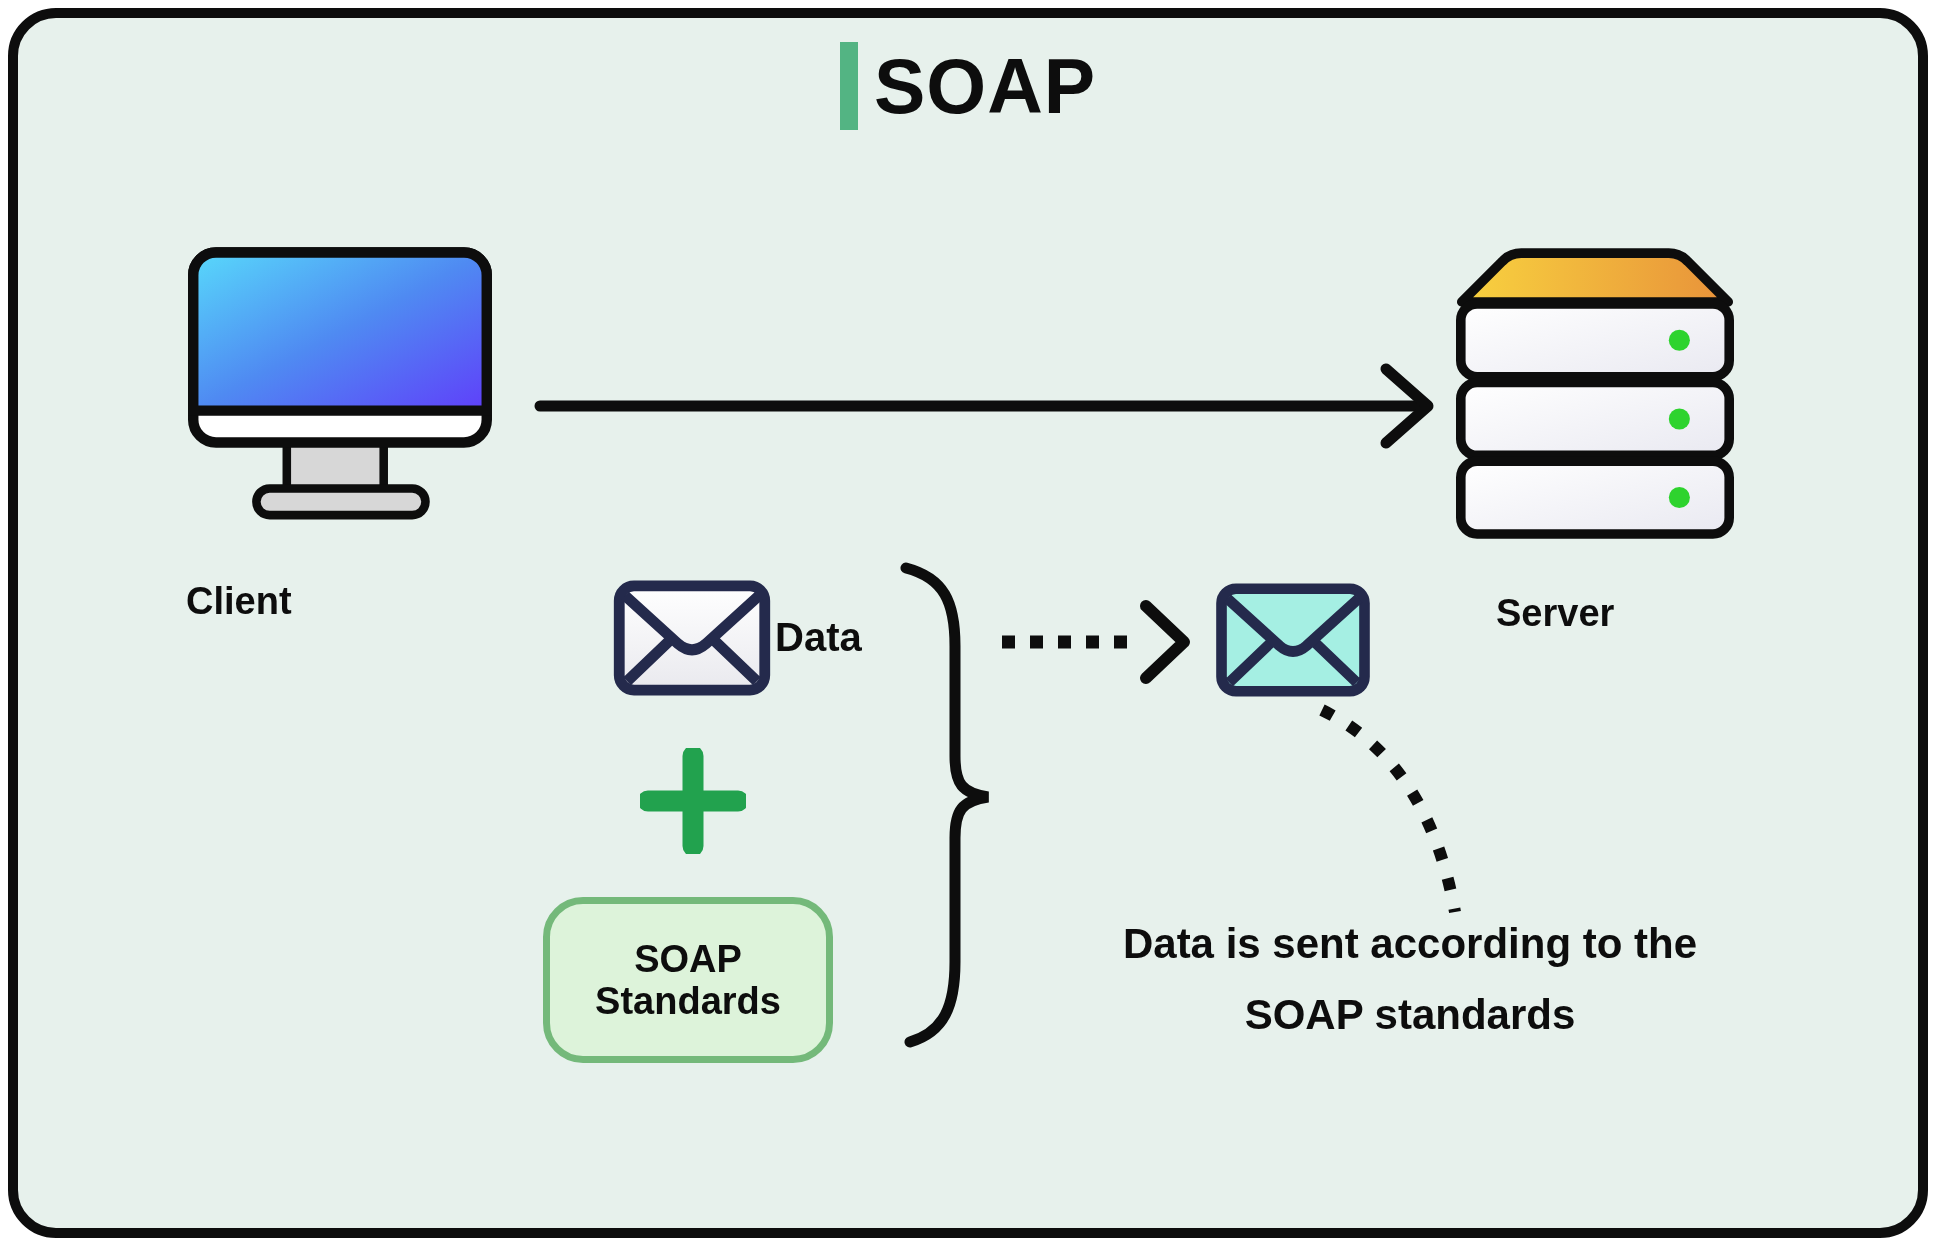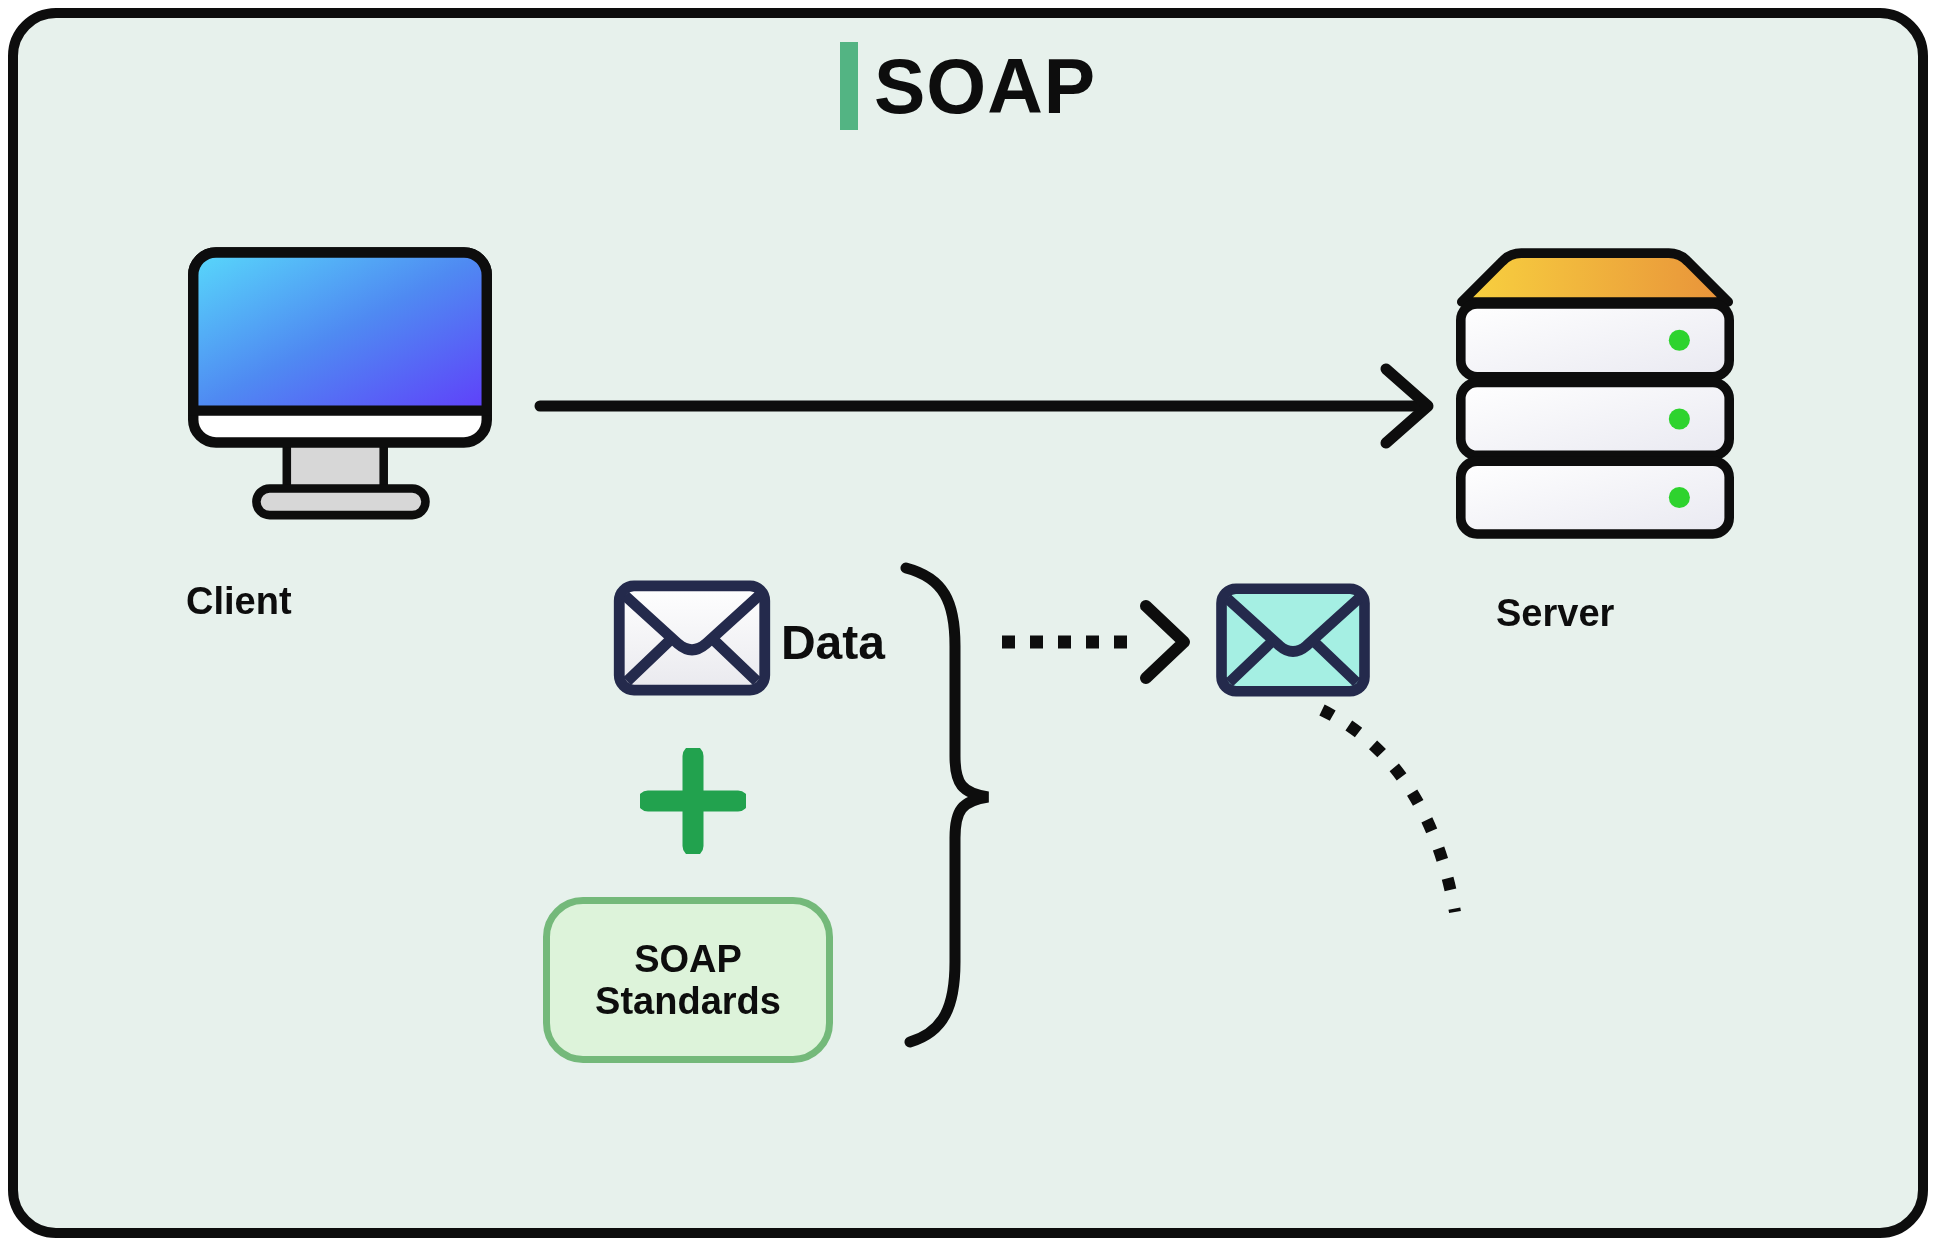--- a/index.html
+++ b/index.html
@@ -21,21 +21,21 @@
     box-sizing:border-box;
   }
   .abs{position:absolute;}
   .header{
     position:absolute;left:0;top:42px;width:100%;
     display:flex;justify-content:center;align-items:center;gap:16px;
   }
   .accent-bar{width:18px;height:88px;background:#53b483;}
   .title{font-size:77px;line-height:88px;letter-spacing:1px;}
   .node-label{font-size:38px;text-align:left;}
-  .data-label{font-size:48px;text-align:right;}
+  .data-label{font-size:40px;text-align:left;}
   .soap-box{
     left:543px;top:897px;width:290px;height:166px;
     background:#ddf3da;border:7px solid #74b97a;border-radius:40px;
     box-sizing:border-box;
     display:flex;flex-direction:column;justify-content:center;align-items:center;
     font-size:38px;line-height:42px;text-align:center;
   }
   .caption{
     left:1110px;top:908px;width:600px;
     font-size:42px;line-height:71px;text-align:center;
@@ -127,13 +127,17 @@
   <svg class="abs" style="left:1215px;top:583px" width="156" height="114" viewBox="0 0 160 118">
     <rect x="6" y="6" width="148" height="106" rx="15" fill="#a5efe3" stroke="#242a4c" stroke-width="11"></rect>
     <path d="M14 103 L60 59 M146 103 L100 59" fill="none" stroke="#242a4c" stroke-width="11"></path>
     <path d="M12 16 L66 65 Q80 77 94 65 L148 16" fill="none" stroke="#242a4c" stroke-width="11"></path>
   </svg>
 
   <svg class="abs" style="left:1312px;top:700px" width="152" height="222" viewBox="0 0 152 222">
     <path d="M10 10 Q116 62 143 212" fill="none" stroke="#0d0d0d" stroke-width="12" stroke-dasharray="12 19"></path>
   </svg>
 
+  <div class="abs caption">
+    <div>Data is sent according to the</div>
+    <div>SOAP standards</div>
+  </div>
 </div>
 
 </body></html>

